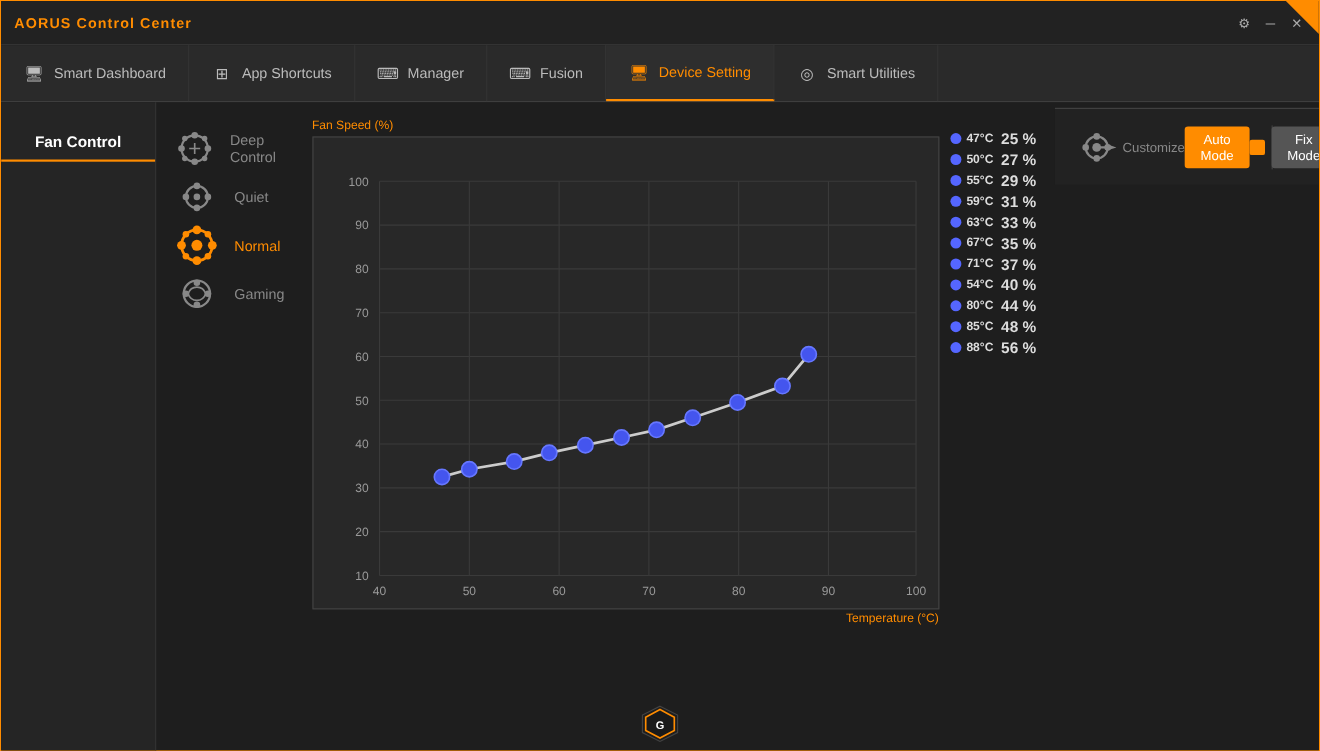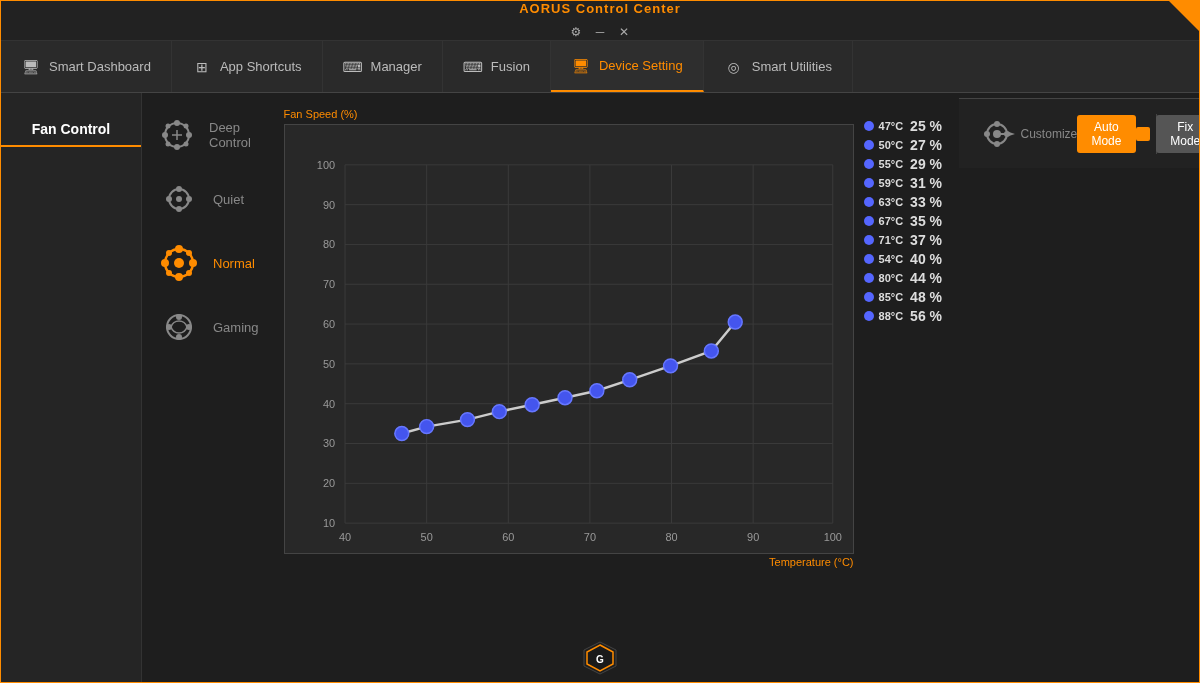--- a/index.html
+++ b/index.html
@@ -13,21 +13,20 @@
     }
 
     
     .title-bar {
       background: #222;
       height: 40px;
       display: flex;
       align-items: center;
       padding: 0 12px;
       border-bottom: 1px solid #333;
-      flex-direction: column;
     }
     .title-bar-logo {
       color: #ff8c00;
       font-size: 13px;
       font-weight: bold;
       letter-spacing: 1px;
       flex: 1;
     }
     .title-bar-controls {
       display: flex;
@@ -102,21 +101,20 @@
       width: 140px;
       margin-left: auto;
       margin-right: auto;
       text-align: center;
     }
 
     
     .mode-selector {
       display: flex;
       flex-direction: column;
-      gap: 20px;
       padding: 20px 15px;
     }
     .mode-item {
       display: flex;
       align-items: center;
       gap: 12px;
       cursor: pointer;
       color: #888;
       font-size: 13px;
     }

